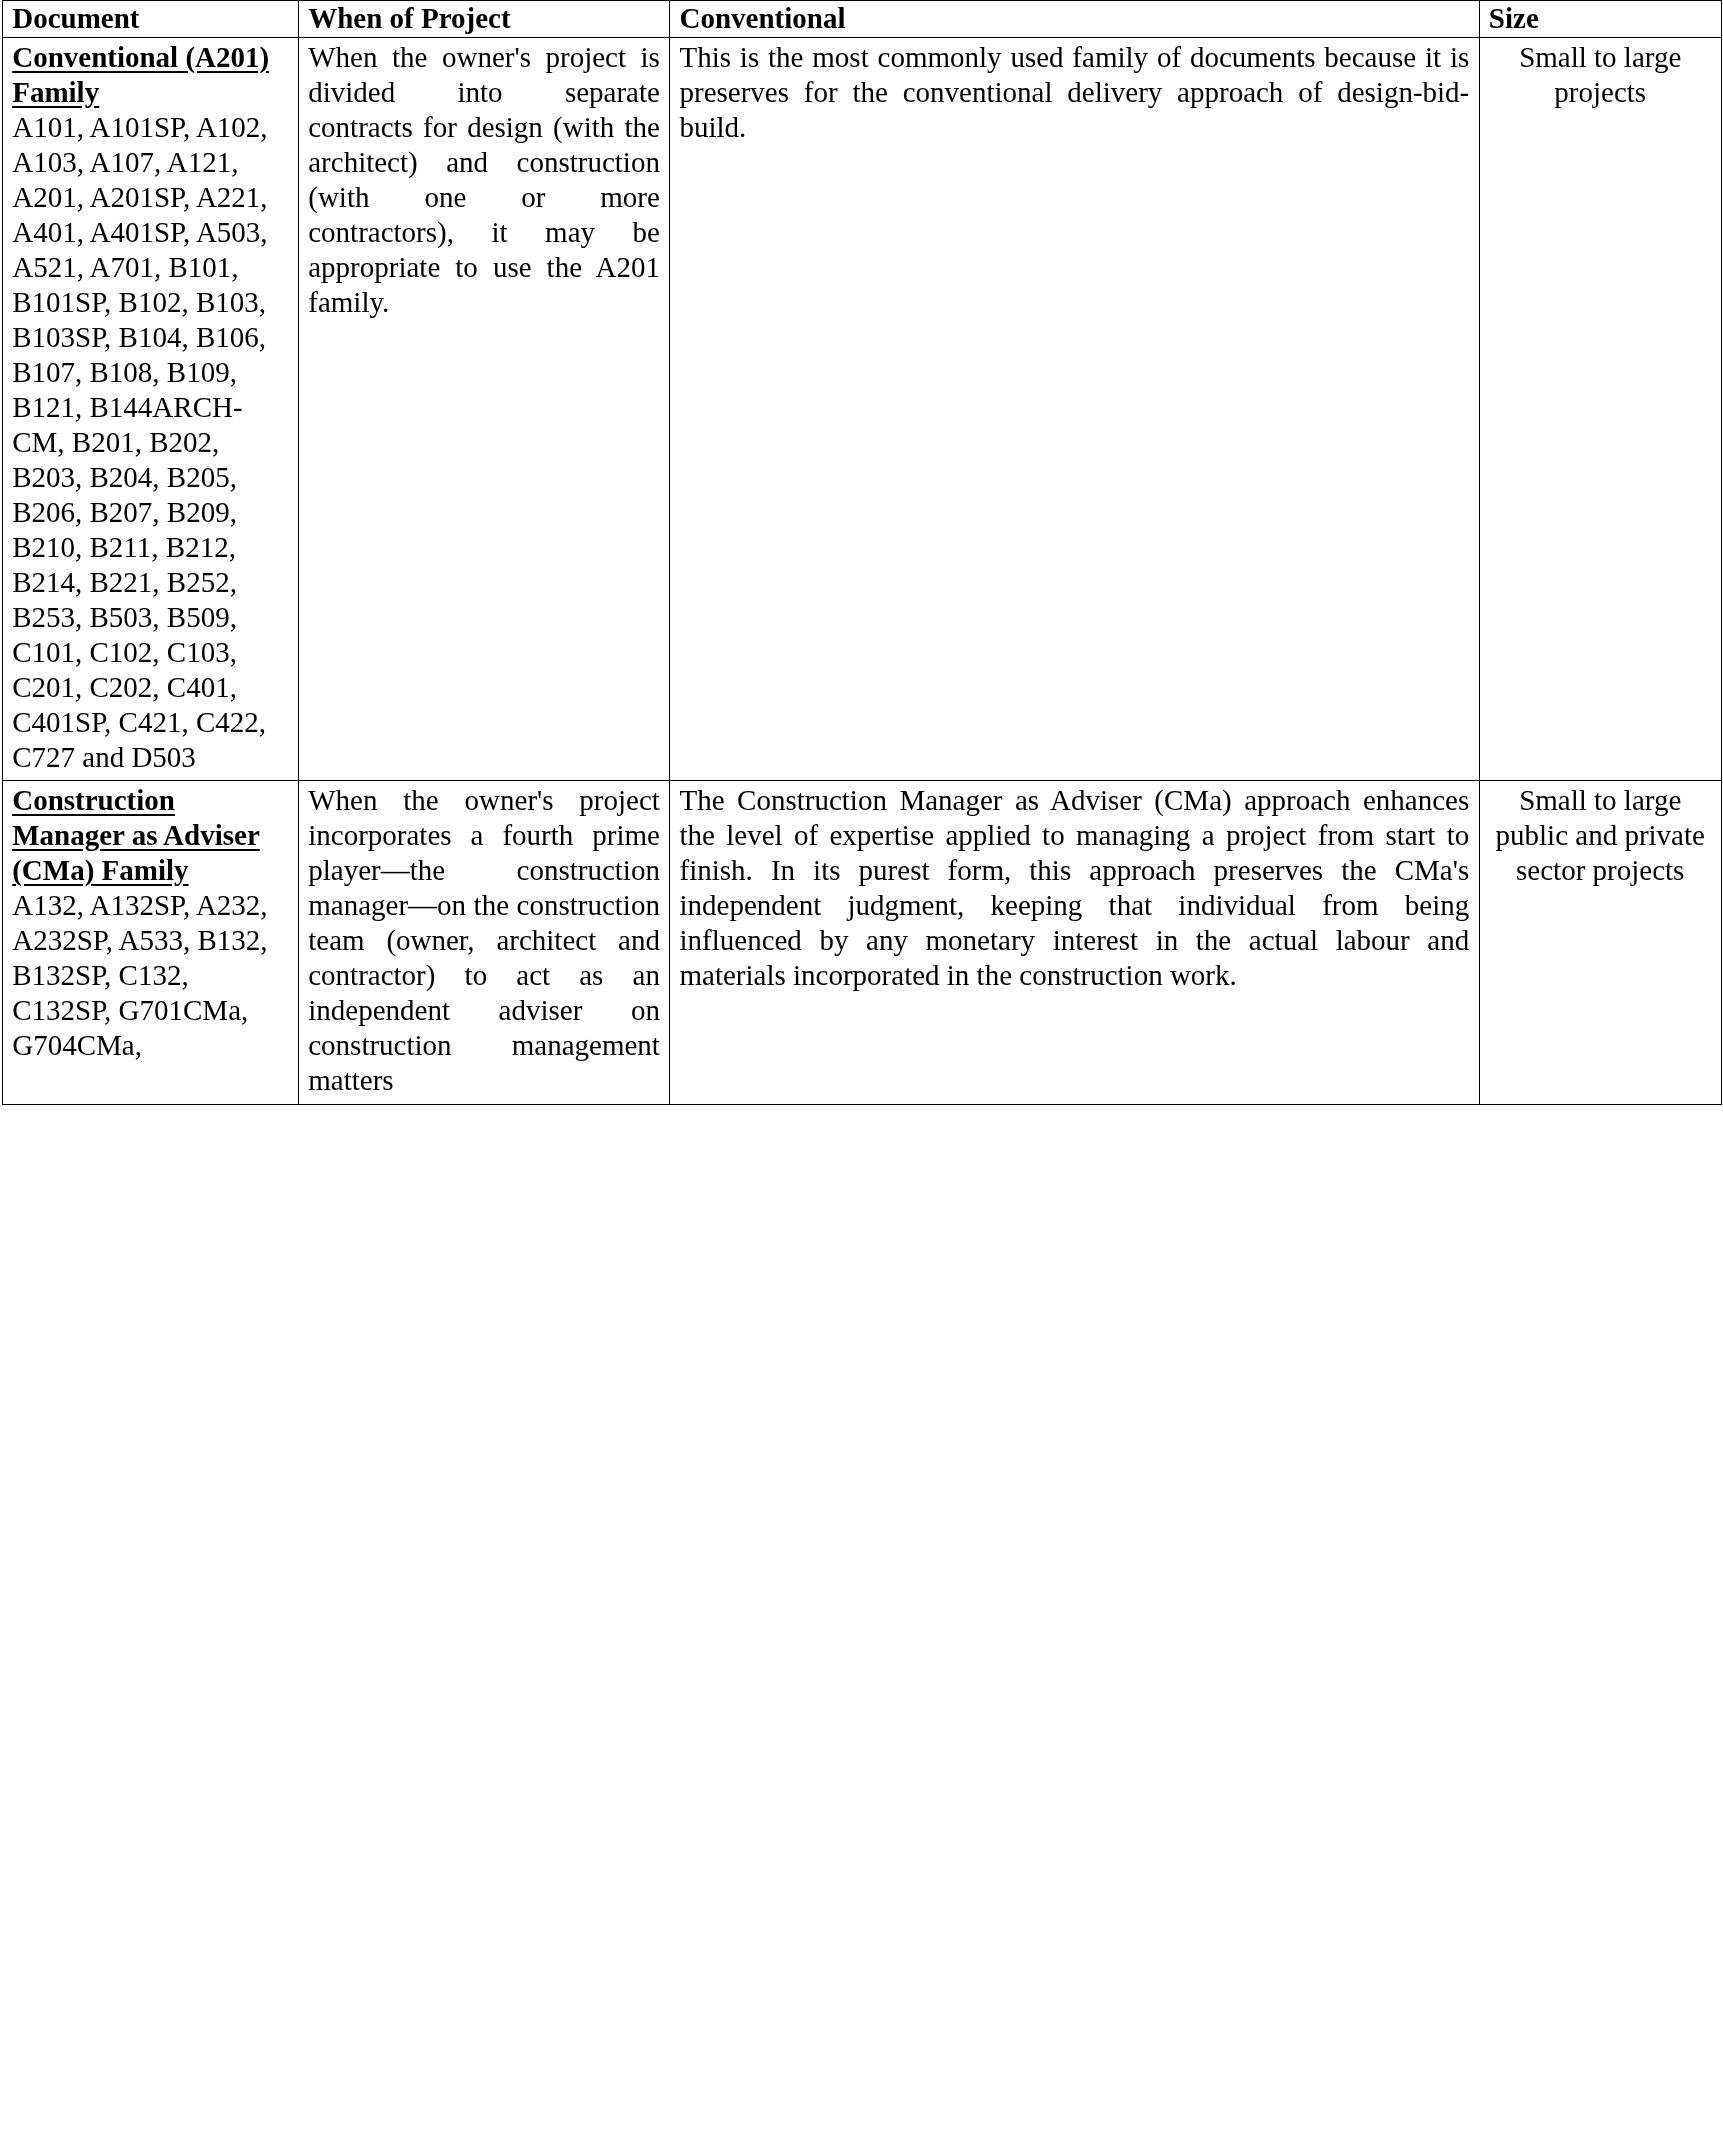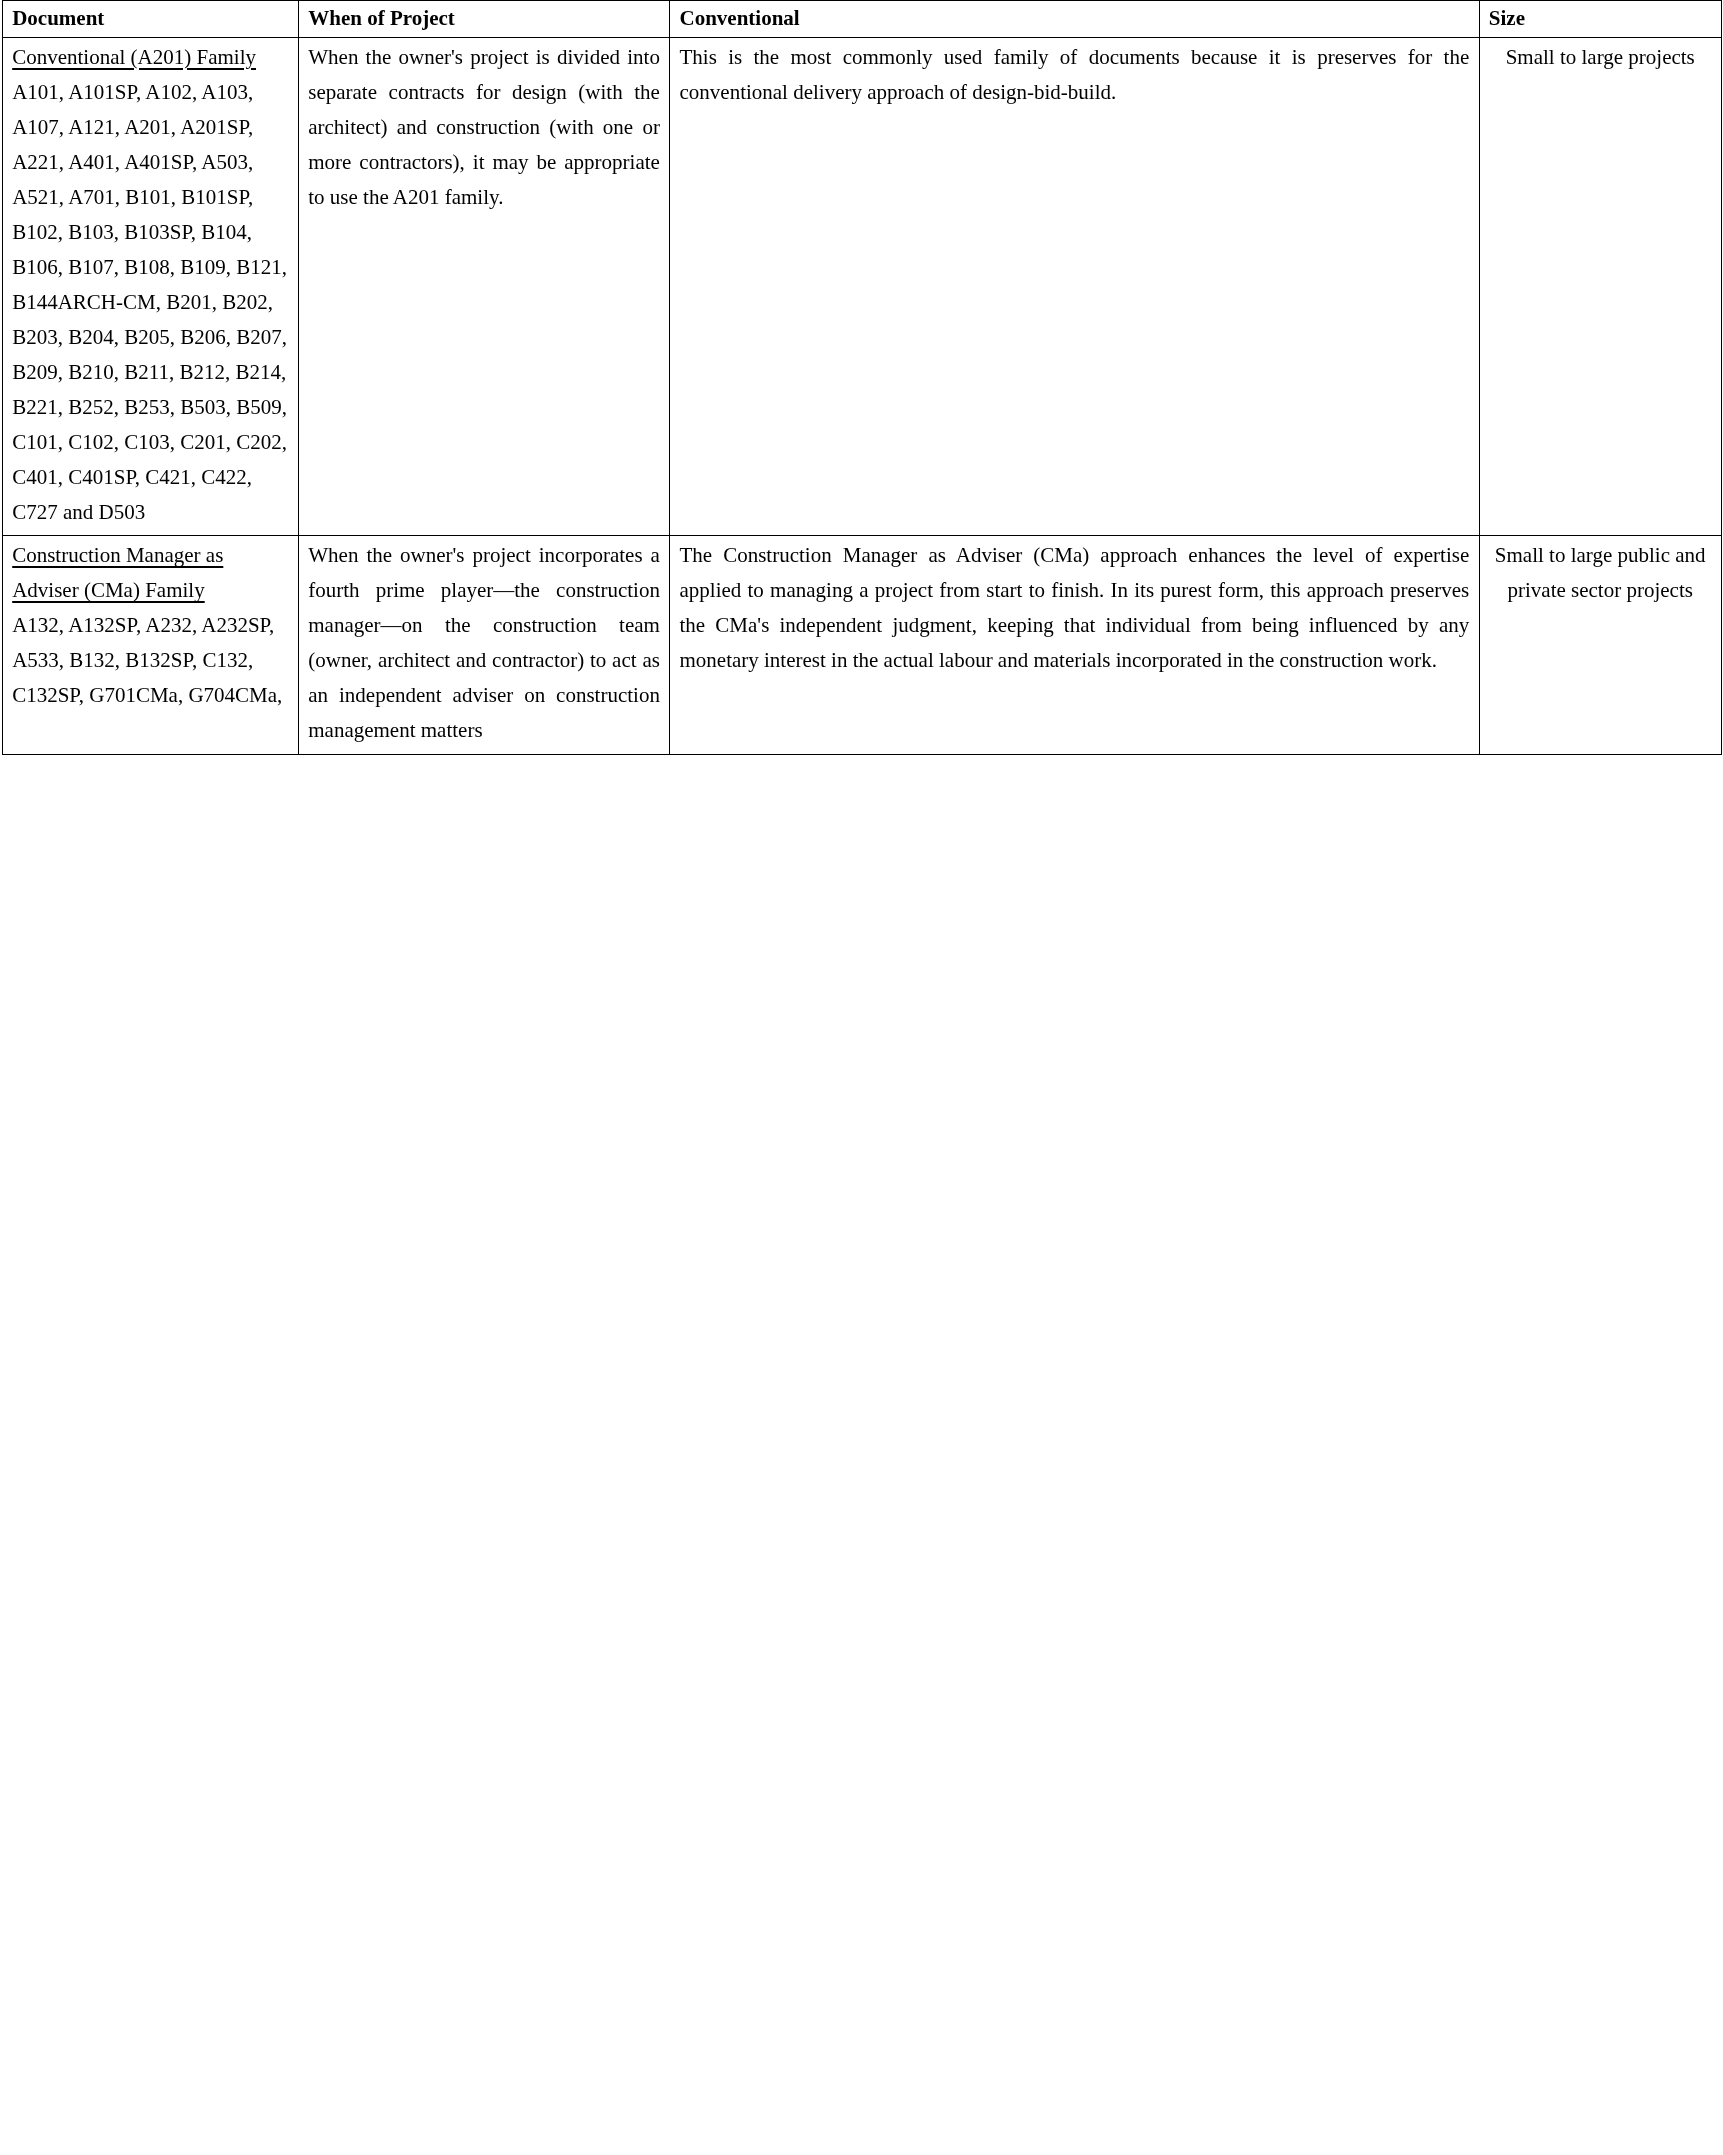--- a/index.html
+++ b/index.html
@@ -24,21 +24,21 @@
     border-collapse: collapse;
     width: 1720px;
     margin: 0 0 0 1.9px;
     table-layout: fixed;
   }
   table.doc-table th,
   table.doc-table td {
     border: 1.9px solid #000000;
     vertical-align: top;
     padding: 1.9px 9.3px 5.6px 9.3px;
-    font-size: 21px;
+    font-size: 29px;
     line-height: 35px;
   }
   table.doc-table th {
     font-weight: bold;
     text-align: left;
     padding-top: 0px;
     padding-bottom: 1.9px;
     line-height: 34px;
   }
   
@@ -55,20 +55,21 @@
 
   
   td.cell-document { text-align: left; }
   td.cell-type,
   td.cell-description { text-align: justify; text-justify: inter-word; }
   td.cell-size { text-align: center; }
 
   .family-name {
     text-decoration: underline;
     text-underline-offset: 3.7px;
+    font-weight: bold;
   }
   .doc-codes { display: inline; }
 </style>
 </head>
 <body>
 
 <div class="page">
 
   <table class="doc-table">
     <colgroup>

